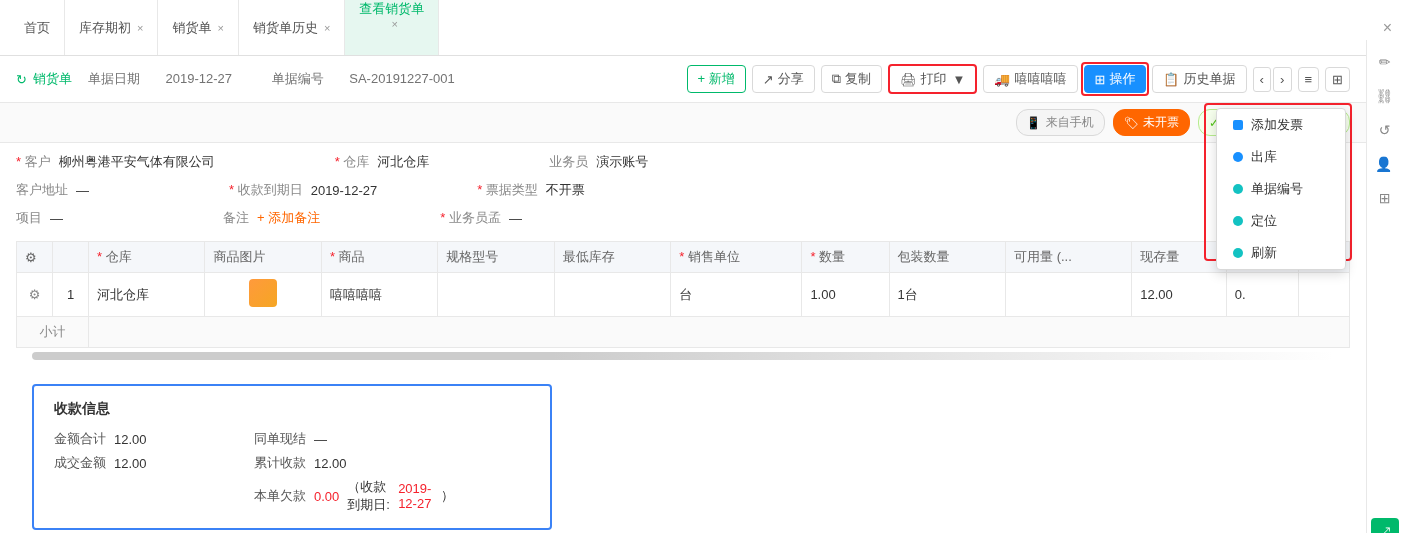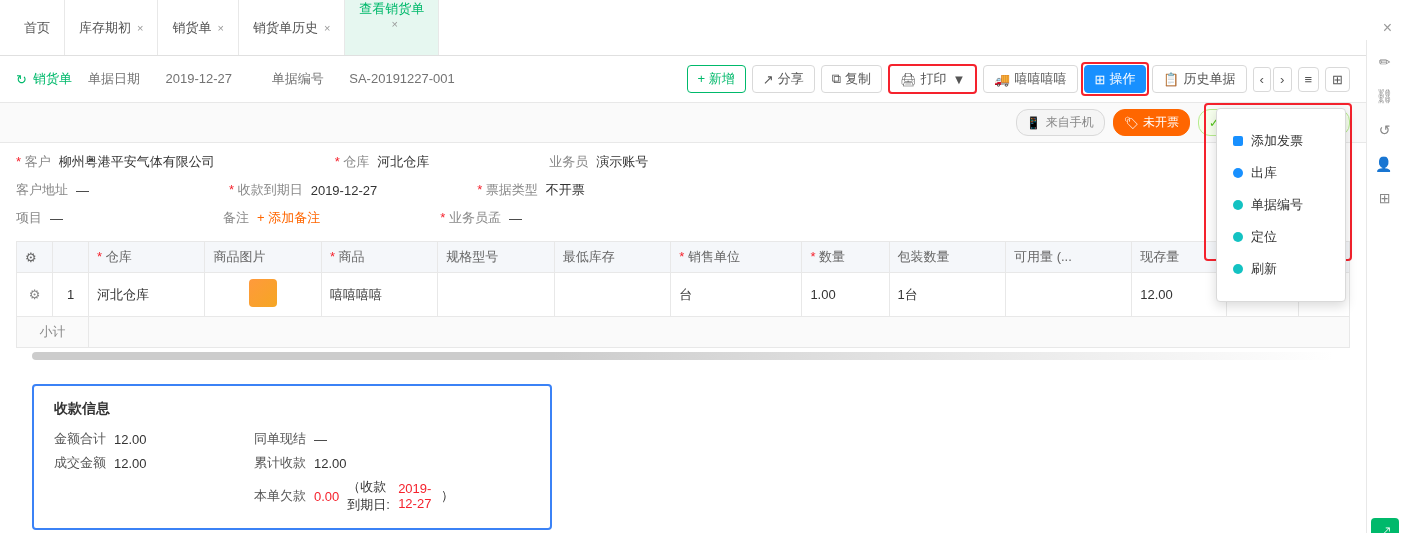--- a/index.html
+++ b/index.html
@@ -98,21 +98,21 @@
       width: 28px; height: 28px; display: flex; align-items: center; justify-content: center;
       color: #888; cursor: pointer; font-size: 14px; border-radius: 4px;
     }
     .sidebar-icon.green-bg { background: #00b96b; color: #fff; }
 
     
     .dropdown-menu {
       position: absolute; top: 80px; right: 56px;
       background: #fff; border: 1px solid #d9d9d9; border-radius: 4px;
       box-shadow: 0 4px 12px rgba(0,0,0,0.15); z-index: 100; min-width: 130px;
-      padding: 16px 0;
+      padding: 0 0;
     }
     .dropdown-item {
       display: flex; align-items: center; gap: 8px;
       padding: 7px 16px; cursor: pointer; font-size: 13px; color: #333;
     }
     .dropdown-item .dot { width: 10px; height: 10px; border-radius: 50%; flex-shrink: 0; }
     .dropdown-item .square { width: 10px; height: 10px; border-radius: 2px; flex-shrink: 0; }
     .badge-gray { background: #f5f5f5; color: #888; border: 1px solid #d9d9d9; }
 
     

